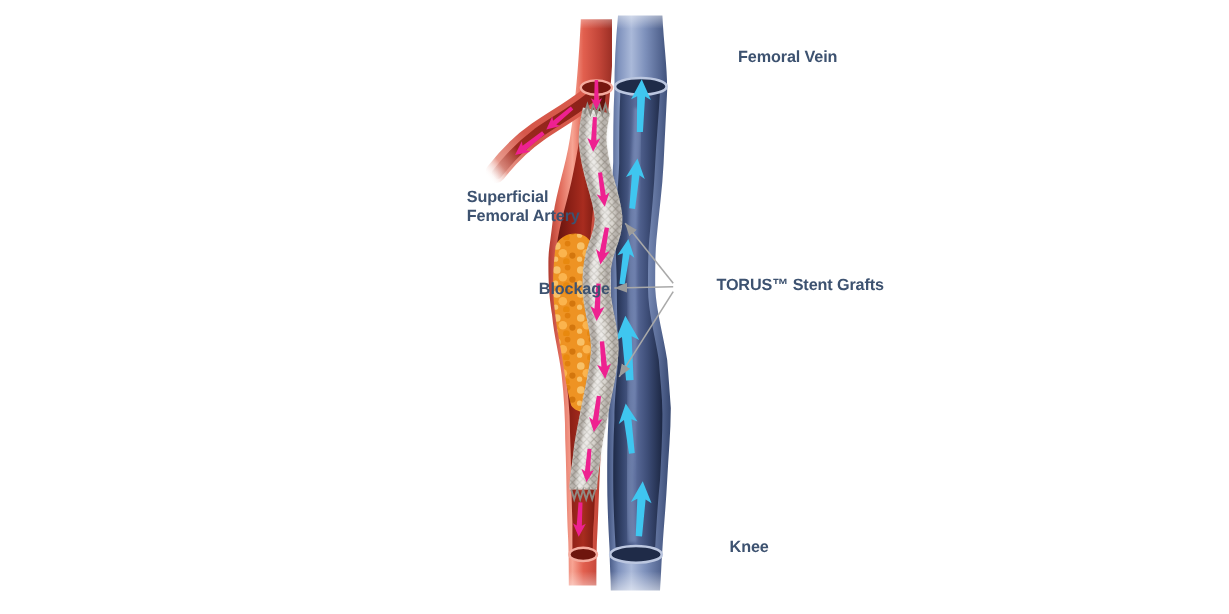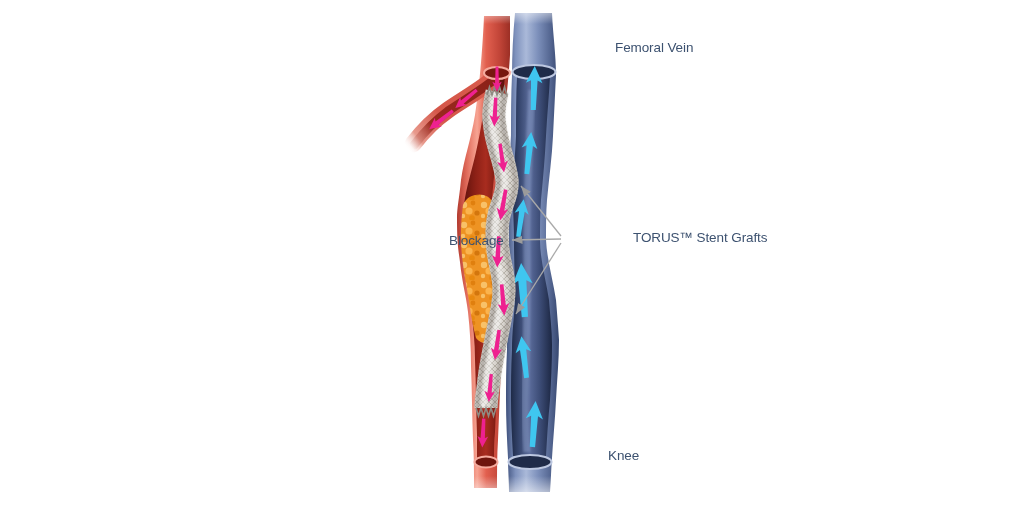--- a/index.html
+++ b/index.html
@@ -8,21 +8,21 @@
     width:1024px;height:512px;
     background:var(--background,#ffffff);
     overflow:hidden;
     font-family:"Liberation Sans", sans-serif;
   }
   .stage svg{position:absolute;left:0;top:0;width:1024px;height:512px;}
   .lbl{
     position:absolute;
     color:var(--label-text,#3d5270);
     font-size:13.5px;
-    font-weight:400;
+    font-weight:700;
     letter-spacing:-0.1px;
     white-space:nowrap;
     line-height:16px;
     padding-left:32px;
   }
   .flow-pink{fill:var(--flow-pink,#ee2190);}
   .flow-cyan{fill:var(--flow-cyan,#3fc6f0);}
   .leader{stroke:var(--leader-line,#a9a9a9);stroke-width:1.3;fill:none;}
 </style>
 </head>
@@ -238,19 +238,23 @@
       <line class="leader" x1="561" y1="239" x2="512" y2="240" marker-end="url(#leadHead)"></line>
       <line class="leader" x1="561" y1="243" x2="516" y2="314" marker-end="url(#leadHead)"></line>
     </g>
 
     <rect x="430" y="0" width="200" height="24" fill="url(#fadeTop)"></rect>
     <rect x="430" y="476" width="200" height="36" fill="url(#fadeBottom)"></rect>
   </svg>
 
   <div class="lbl" style="left:583px;top:40px;">Femoral Vein</div>
 
+  <div class="lbl" style="left:357px;top:156px;">
+    <div>Superficial</div>
+    <div>Femoral Artery</div>
+  </div>
 
   <div class="lbl" style="left:373px;top:233px;margin-left:44px;">Blockage</div>
 
-  <div class="lbl" style="left:565px;top:230px;margin-left:36px;">TORUS™ Stent Grafts</div>
+  <div class="lbl" style="left:565px;top:230px;">TORUS™ Stent Grafts</div>
 
   <div class="lbl" style="left:576px;top:448px;">Knee</div>
 </div>
 
 </body></html>

